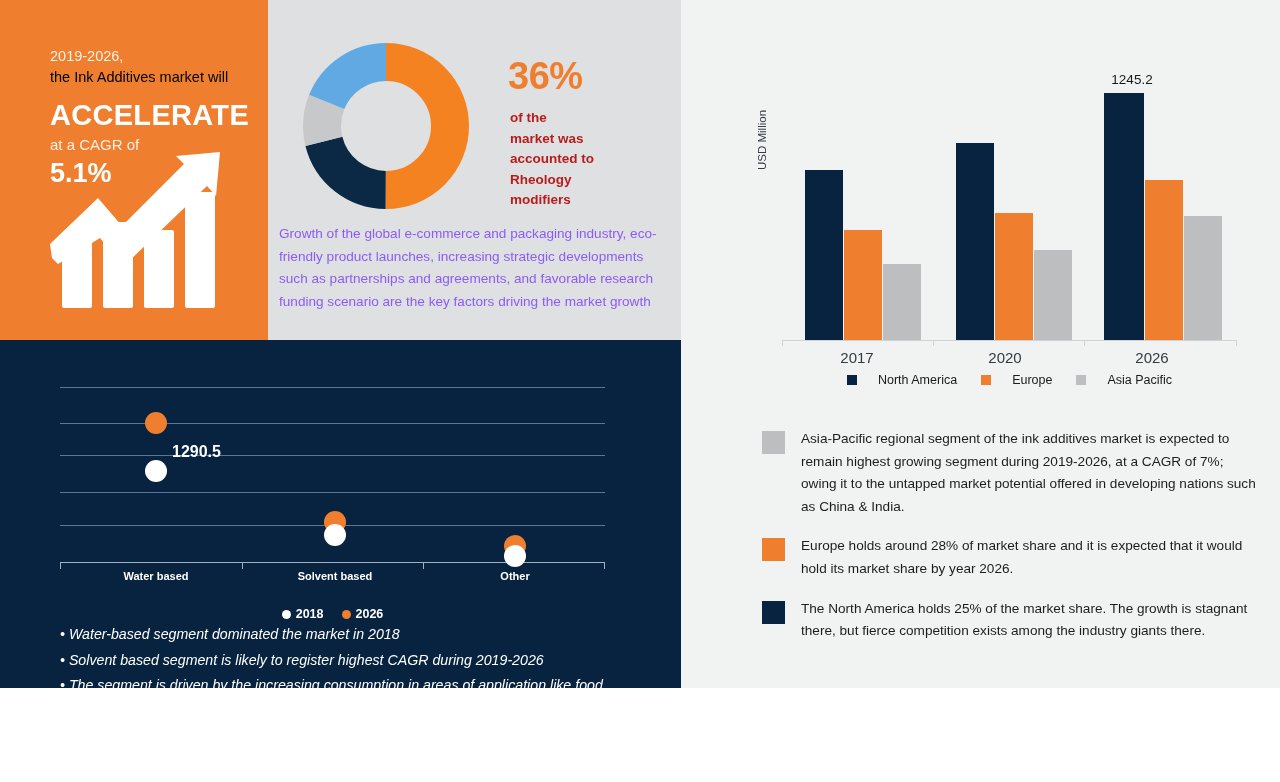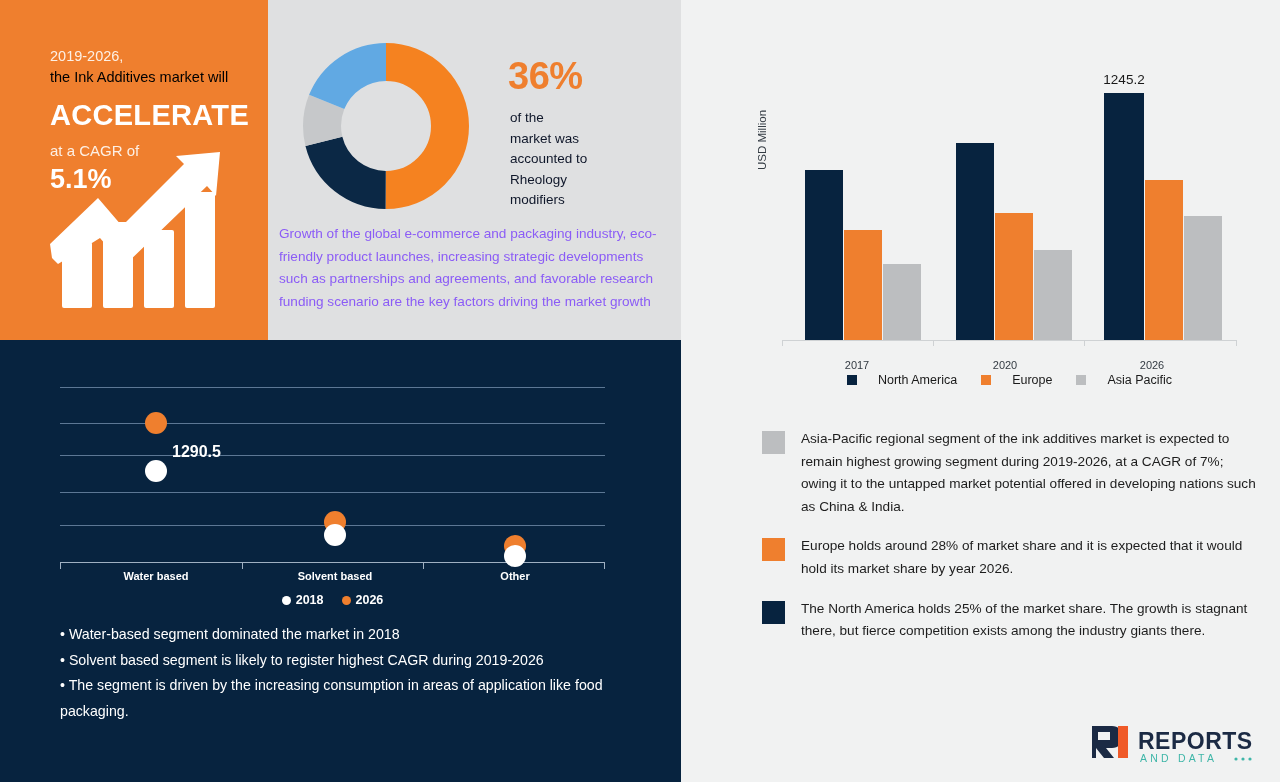--- a/index.html
+++ b/index.html
@@ -7,21 +7,21 @@
     padding: 0;
     background: #ffffff;
   }
   body {
     font-family: "Liberation Sans", sans-serif;
     -webkit-font-smoothing: antialiased;
   }
   #page {
     position: relative;
     width: 1280px;
-    height: 782px;
+    height: 688px;
     overflow: hidden;
     background: #f1f2f2;
   }
 
   
   .panel-orange {
     position: absolute;
     left: 0; top: 0;
     width: 268px; height: 340px;
     background: #ef7f2e;
@@ -55,21 +55,21 @@
   .tl-line1 { font-size: 14.5px; line-height: 21px; color: #fdf0e5; }
   .tl-line2 { font-size: 14.5px; line-height: 21px; color: #000000; }
   .tl-accelerate {
     font-size: 29px;
     font-weight: bold;
     letter-spacing: 0.3px;
     line-height: 36px;
     margin-top: 9px;
     color: #ffffff;
   }
-  .tl-cagr { font-size: 15px; line-height: 23px; color: #fdf0e5; margin-top: 6px; }
+  .tl-cagr { font-size: 15px; line-height: 23px; color: #fdf0e5; }
   .tl-pct {
     font-size: 27px;
     font-weight: bold;
     line-height: 34px;
     color: #ffffff;
   }
   .growth-icon {
     position: absolute;
     left: 44px; top: 148px;
     width: 190px; height: 160px;
@@ -90,22 +90,22 @@
     font-weight: bold;
     color: #ef7f2e;
     letter-spacing: -0.5px;
   }
   .pct-sub {
     position: absolute;
     left: 510px; top: 108px;
     width: 140px;
     font-size: 13.5px;
     line-height: 20.5px;
-    font-weight: normal;
-    color: #0f172a;
+    font-weight: bold;
+    color: #b91c1c;
   }
   .gray-para {
     position: absolute;
     left: 279px; top: 223px;
     width: 392px;
     font-size: 13.6px;
     line-height: 22.5px;
     color: #8b5cf6;
   }
 
@@ -151,42 +151,42 @@
     position: absolute;
     top: 195px;
     font-size: 11px;
     font-weight: bold;
     color: #ffffff;
     text-align: center;
     transform: translateX(-50%);
   }
   .dot-legend {
     position: absolute;
-    left: 0; top: 218px;
+    left: 0; top: 232px;
     width: 545px;
     display: flex;
     justify-content: center;
     gap: 18px;
     font-size: 12.5px;
     font-weight: bold;
     color: #ffffff;
   }
   .dot-legend .li { display: flex; align-items: center; gap: 5px; }
   .dot-legend .swatch { width: 9px; height: 9px; border-radius: 50%; display:block; }
 
   
   .navy-bullets {
     position: absolute;
     left: 60px; top: 622px;
     width: 560px;
     font-size: 14.2px;
     line-height: 25.5px;
     color: #ffffff;
   }
-  .navy-bullets div { white-space: normal; }
+  .navy-bullets div { white-space: normal; font-style: italic; }
 
   
   .barchart {
     position: absolute;
     left: 760px; top: 55px;
     width: 480px; height: 345px;
   }
   .y-axis-title {
     position: absolute;
     left: -4px; top: 115px;
@@ -218,24 +218,23 @@
   .bar-label-top {
     position: absolute;
     font-size: 13.5px;
     color: #1a1a1a;
     transform: translateX(-50%);
     white-space: nowrap;
   }
   .bar-cat {
     position: absolute;
     top: 294px;
-    font-size: 11px;
+    font-size: 15px;
     color: #333b43;
     transform: translateX(-50%);
-    margin-top: 10px;
   }
   .bar-legend {
     position: absolute;
     left: 22px; top: 318px;
     width: 455px;
     display: flex;
     justify-content: center;
     gap: 24px;
     font-size: 12.5px;
     color: #1a1a1a;
@@ -388,21 +387,21 @@
     <div class="bar ap" style="left:123px; top:209px; width:38px; height:76px"></div>
 
     <div class="bar na" style="left:196px; top:88px;  width:38px; height:197px"></div>
     <div class="bar eu" style="left:235px; top:158px; width:38px; height:127px"></div>
     <div class="bar ap" style="left:274px; top:195px; width:38px; height:90px"></div>
 
     <div class="bar na" style="left:344px; top:38px;  width:40px; height:247px"></div>
     <div class="bar eu" style="left:385px; top:125px; width:38px; height:160px"></div>
     <div class="bar ap" style="left:424px; top:161px; width:38px; height:124px"></div>
 
-    <div class="bar-label-top" style="left:364px; top:17px">1245.2</div>
+    <div class="bar-label-top" style="left:372px; top:17px">1245.2</div>
 
     <div class="bar-cat" style="left:97px">2017</div>
     <div class="bar-cat" style="left:245px">2020</div>
     <div class="bar-cat" style="left:392px">2026</div>
 
     <div class="bar-legend">
       <span class="li">
         <span class="swatch" style="background:#07233f"></span>
         <span>North America</span>
       </span>

